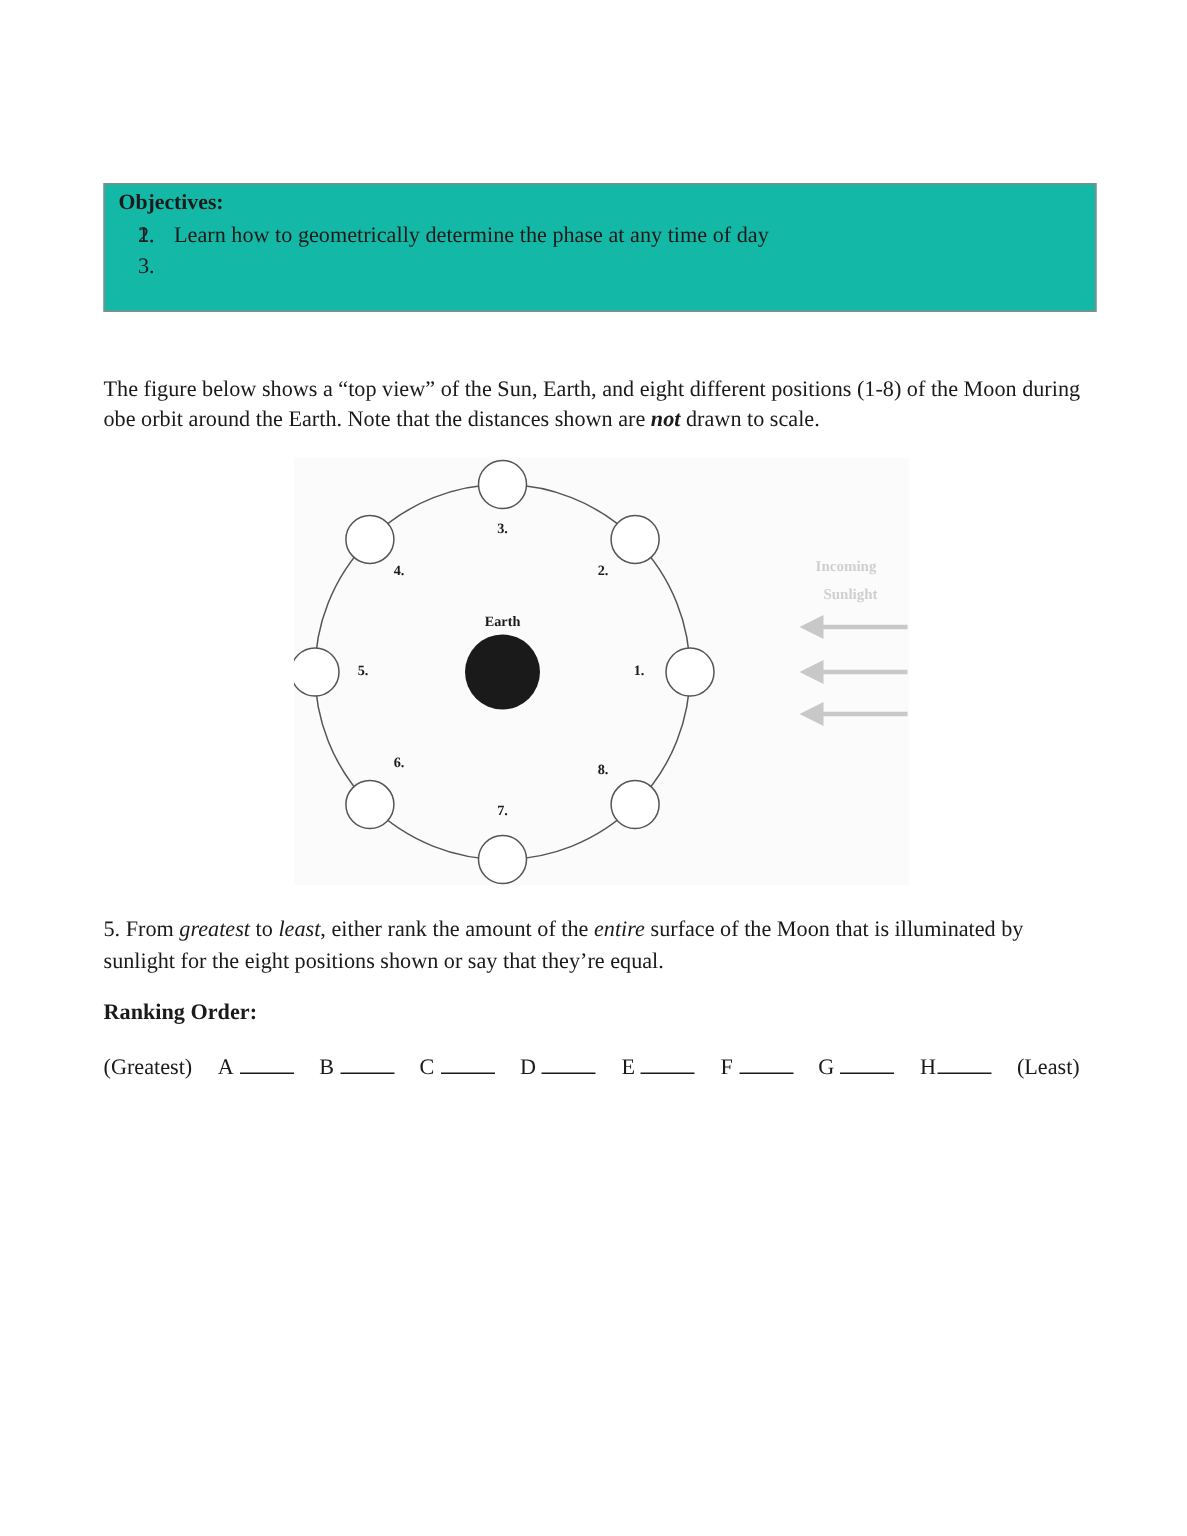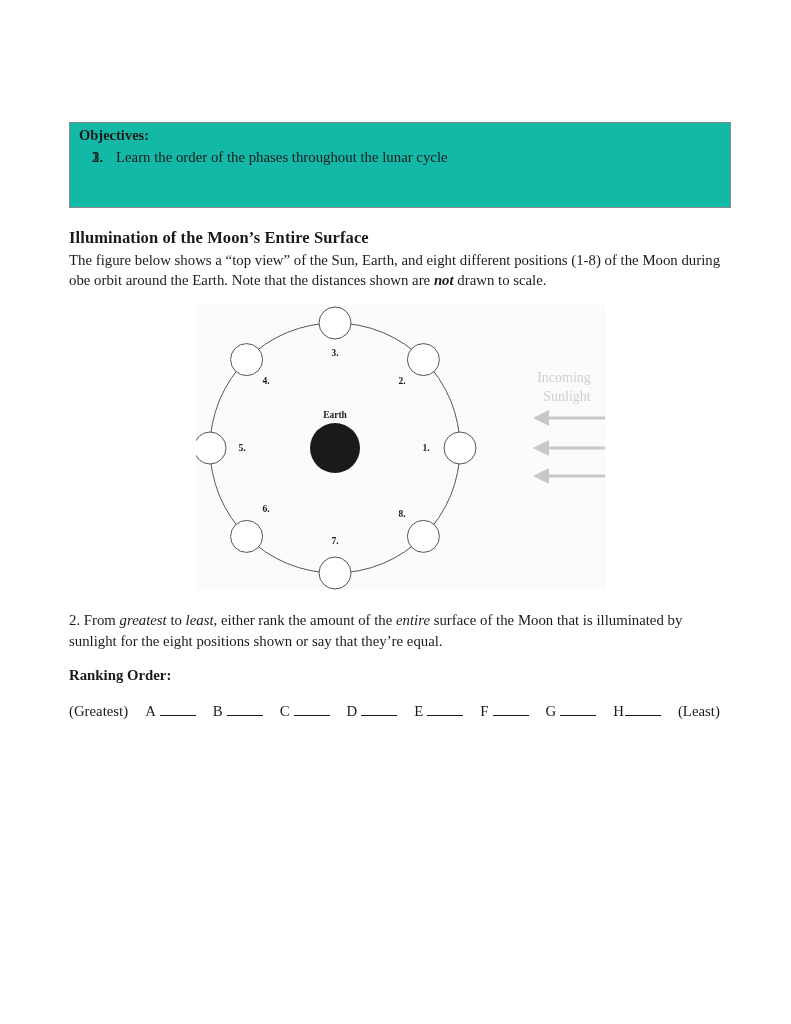--- a/index.html
+++ b/index.html
@@ -141,24 +141,25 @@
   }
   .earth-label {
     position: absolute;
     font-size: 9.5px;
     font-weight: bold;
     transform: translate(-50%, -50%);
     white-space: nowrap;
   }
   .sun-label {
     position: absolute;
-    font-size: 14px;
+    font-size: 10px;
     color: #cfcfcf;
     transform: translate(-50%, -50%);
     white-space: nowrap;
+    font-weight: bold;
   }
 
   
   .question {
     position: absolute;
     left: 69px;
     top: 610px;
     width: 660px;
     font-size: 14.8px;
     line-height: 20.5px;
@@ -222,29 +223,28 @@
 
 
   <div class="objectives">
     <div class="objectives-title">Objectives:</div>
     <div class="objectives-list">
       <div class="obj-item">
         <span class="obj-num">1.</span>
       </div>
       <div class="obj-item">
         <span class="obj-num">2.</span>
+        <span>Learn how to geometrically determine the phase at any time of day</span>
       </div>
       <div class="obj-item">
         <span class="obj-num">3.</span>
-        <span>Learn the order of the phases throughout the lunar cycle</span>
       </div>
     </div>
   </div>
 
-  <div class="section-heading">Illumination of the Moon’s Entire Surface</div>
   <div class="intro">
     <span>The figure below shows a “top view” of the Sun, Earth, and eight different positions (1-8) of the</span>
     <span>Moon during obe orbit around the Earth. Note that the distances shown are </span><b>not</b><span> drawn to scale.</span>
   </div>
 
   <div class="figure">
     <svg width="410" height="285" viewBox="0 0 410 285">
 
       <circle cx="139" cy="143" r="125" fill="none" stroke="#555555" stroke-width="1"></circle>
 
@@ -282,21 +282,21 @@
     <div class="fig-label" style="left:46px;  top:143px;">5.</div>
     <div class="fig-label" style="left:70px;  top:204px;">6.</div>
     <div class="fig-label" style="left:139px; top:236px;">7.</div>
     <div class="fig-label" style="left:206px; top:209px;">8.</div>
 
     <div class="sun-label" style="left:368px; top:73px;">Incoming</div>
     <div class="sun-label" style="left:371px; top:92px;text-align:right;">Sunlight</div>
   </div>
 
   <div class="question">
-    <span>2. From </span><i>greatest</i><span> to </span><i>least</i><span>, either rank the amount of the </span><i>entire</i><span> surface of the Moon that is</span>
+    <span>5. From </span><i>greatest</i><span> to </span><i>least</i><span>, either rank the amount of the </span><i>entire</i><span> surface of the Moon that is</span>
     <span>illuminated by sunlight for the eight positions shown or say that they’re equal.</span>
   </div>
 
   <div class="ranking-heading">Ranking Order:</div>
 
   <div class="ranking-row">
     <span class="rank-edge">(Greatest)</span>
     <span class="rank-gap"></span>
 
     <span class="rank-slot">

